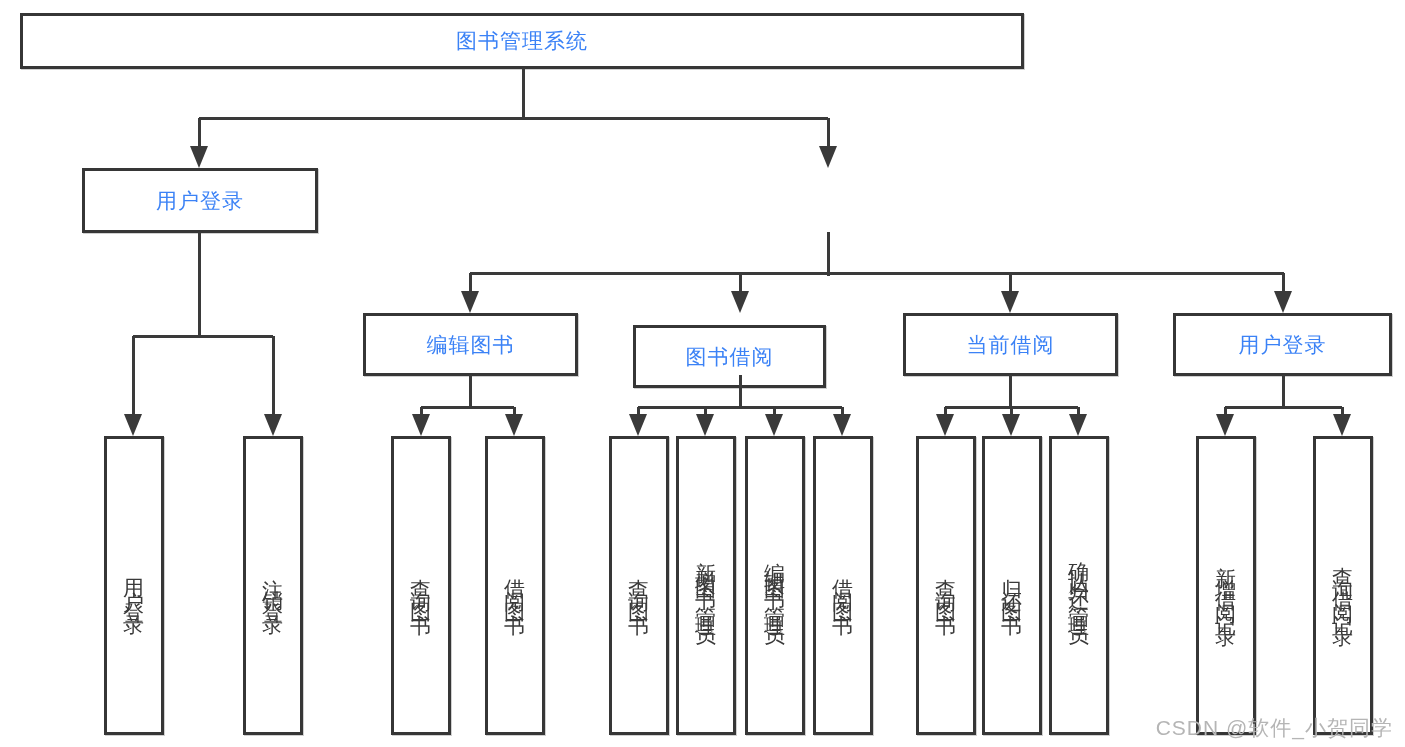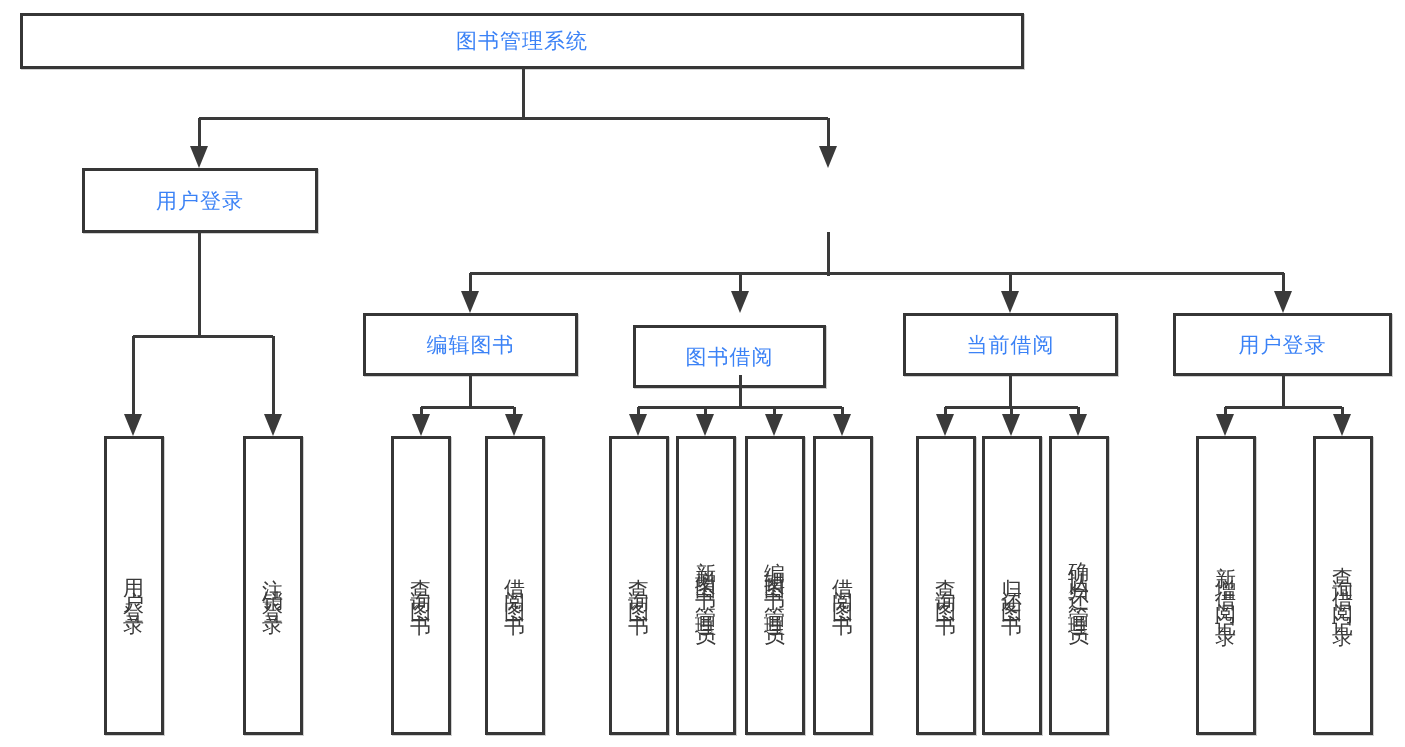--- a/index.html
+++ b/index.html
@@ -174,13 +174,14 @@
       <div class="arrow" style="left: 696px; top: 414px;"></div>
       <div class="arrow" style="left: 765px; top: 414px;"></div>
       <div class="arrow" style="left: 833px; top: 414px;"></div>
       <div class="arrow" style="left: 936px; top: 414px;"></div>
       <div class="arrow" style="left: 1002px; top: 414px;"></div>
       <div class="arrow" style="left: 1069px; top: 414px;"></div>
       <div class="arrow" style="left: 1216px; top: 414px;"></div>
       <div class="arrow" style="left: 1333px; top: 414px;"></div>
     </div>
 
+  <div class="watermark">CSDN @软件_小贺同学</div>
 </div>
 
 </body></html>

